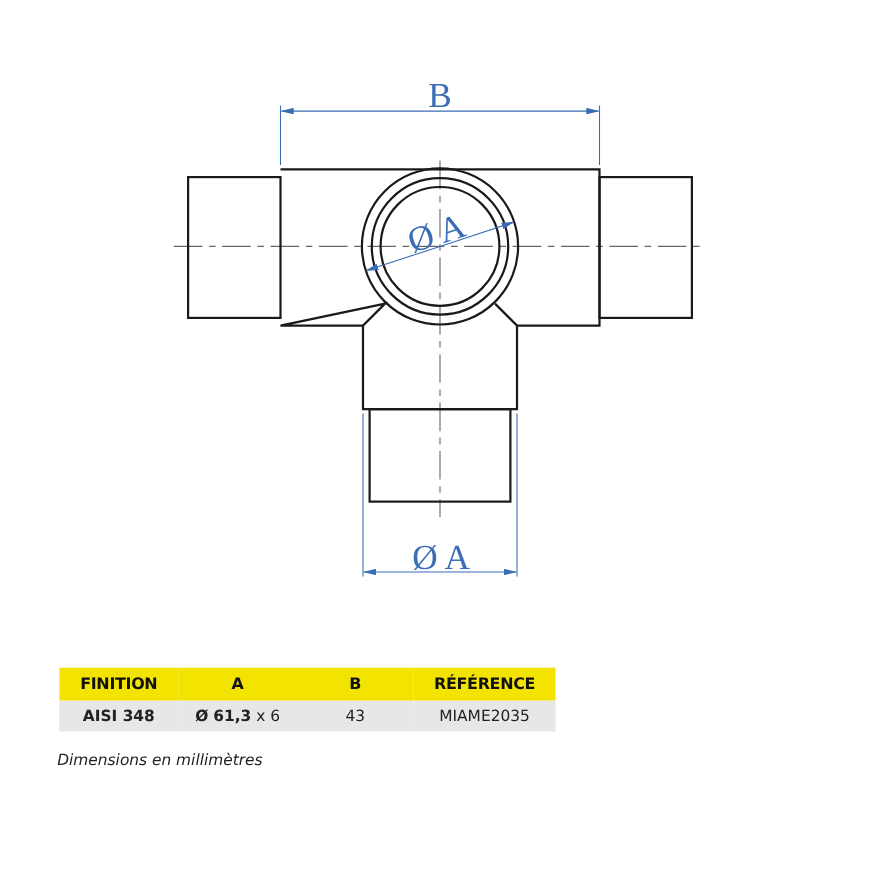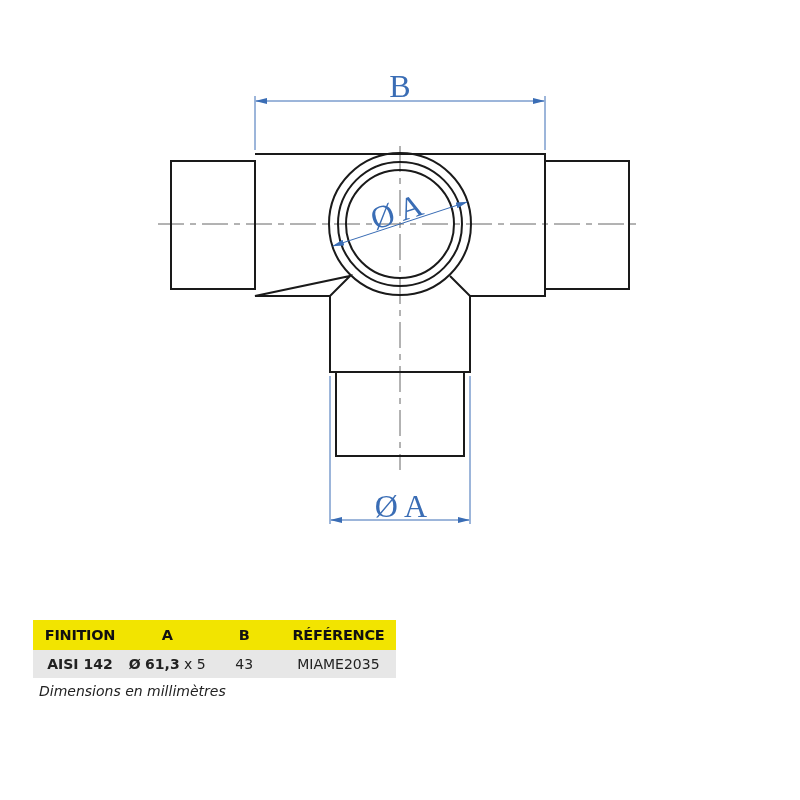--- a/index.html
+++ b/index.html
@@ -1,24 +1,24 @@
 <!DOCTYPE html>
 <html><head>
   <meta charset="utf-8">
   <style>
     html, body { margin: 0; padding: 0; }
     body { width: 800px; height: 800px; background: #ffffff; position: relative; overflow: hidden; font-family: "Liberation Sans", sans-serif; }
     #drawing { position: absolute; left: 0; top: 0; width: 800px; height: 560px; }
     .dim-text { font-family: "Liberation Serif", "DejaVu Serif", serif; fill: #3a6db5; font-size: 32px; }
-    table.spec { position: absolute; left: 33px; top: 607px; width: 363px; border-collapse: collapse; margin-top: 13px; }
+    table.spec { position: absolute; left: 54px; top: 607px; width: 451px; border-collapse: collapse; }
     table.spec th { background: #f2e400; height: 30px; padding: 0; font-size: 14.5px; font-weight: bold; color: #111; text-align: center; font-family: "DejaVu Sans", sans-serif; letter-spacing: -0.3px; }
     table.spec td { background: #e7e7e7; height: 28px; padding: 0; font-size: 14px; color: #222; text-align: center; font-family: "DejaVu Sans", sans-serif; }
     .c1 { width: 108px; } .c2 { width: 108px; } .c3 { width: 106px; } .c4 { width: 129px; }
     .bold { font-weight: bold; }
-    .note { position: absolute; left: 39px; top: 683px; font-size: 14px; font-style: italic; color: #222; font-family: "DejaVu Sans", sans-serif; }
+    .note { position: absolute; left: 52px; top: 683px; font-size: 14px; font-style: italic; color: #222; font-family: "DejaVu Sans", sans-serif; }
   </style>
 </head>
 <body>
 
 <svg id="drawing" viewBox="0 0 800 560" xmlns="http://www.w3.org/2000/svg">
   <defs>
     <marker id="arr" markerWidth="12" markerHeight="6" refX="11" refY="3" orient="auto" markerUnits="userSpaceOnUse">
       <path d="M0,0 L12,3 L0,6 Z" fill="#3a6db5"></path>
     </marker>
   </defs>
@@ -71,21 +71,21 @@
   <thead>
     <tr>
       <th class="c1">FINITION</th>
       <th class="c2">A</th>
       <th class="c3">B</th>
       <th class="c4">RÉFÉRENCE</th>
     </tr>
   </thead>
   <tbody>
     <tr>
-      <td class="bold">AISI 142</td>
-      <td><span class="bold">Ø</span> <span class="bold">61,3</span><span> x 5</span></td>
+      <td class="bold">AISI 348</td>
+      <td><span class="bold">Ø</span> <span class="bold">61,3</span><span> x 6</span></td>
       <td>43</td>
       <td>MIAME2035</td>
     </tr>
   </tbody>
 </table>
 
 <div class="note">Dimensions en millimètres</div>
 
 </body></html>

